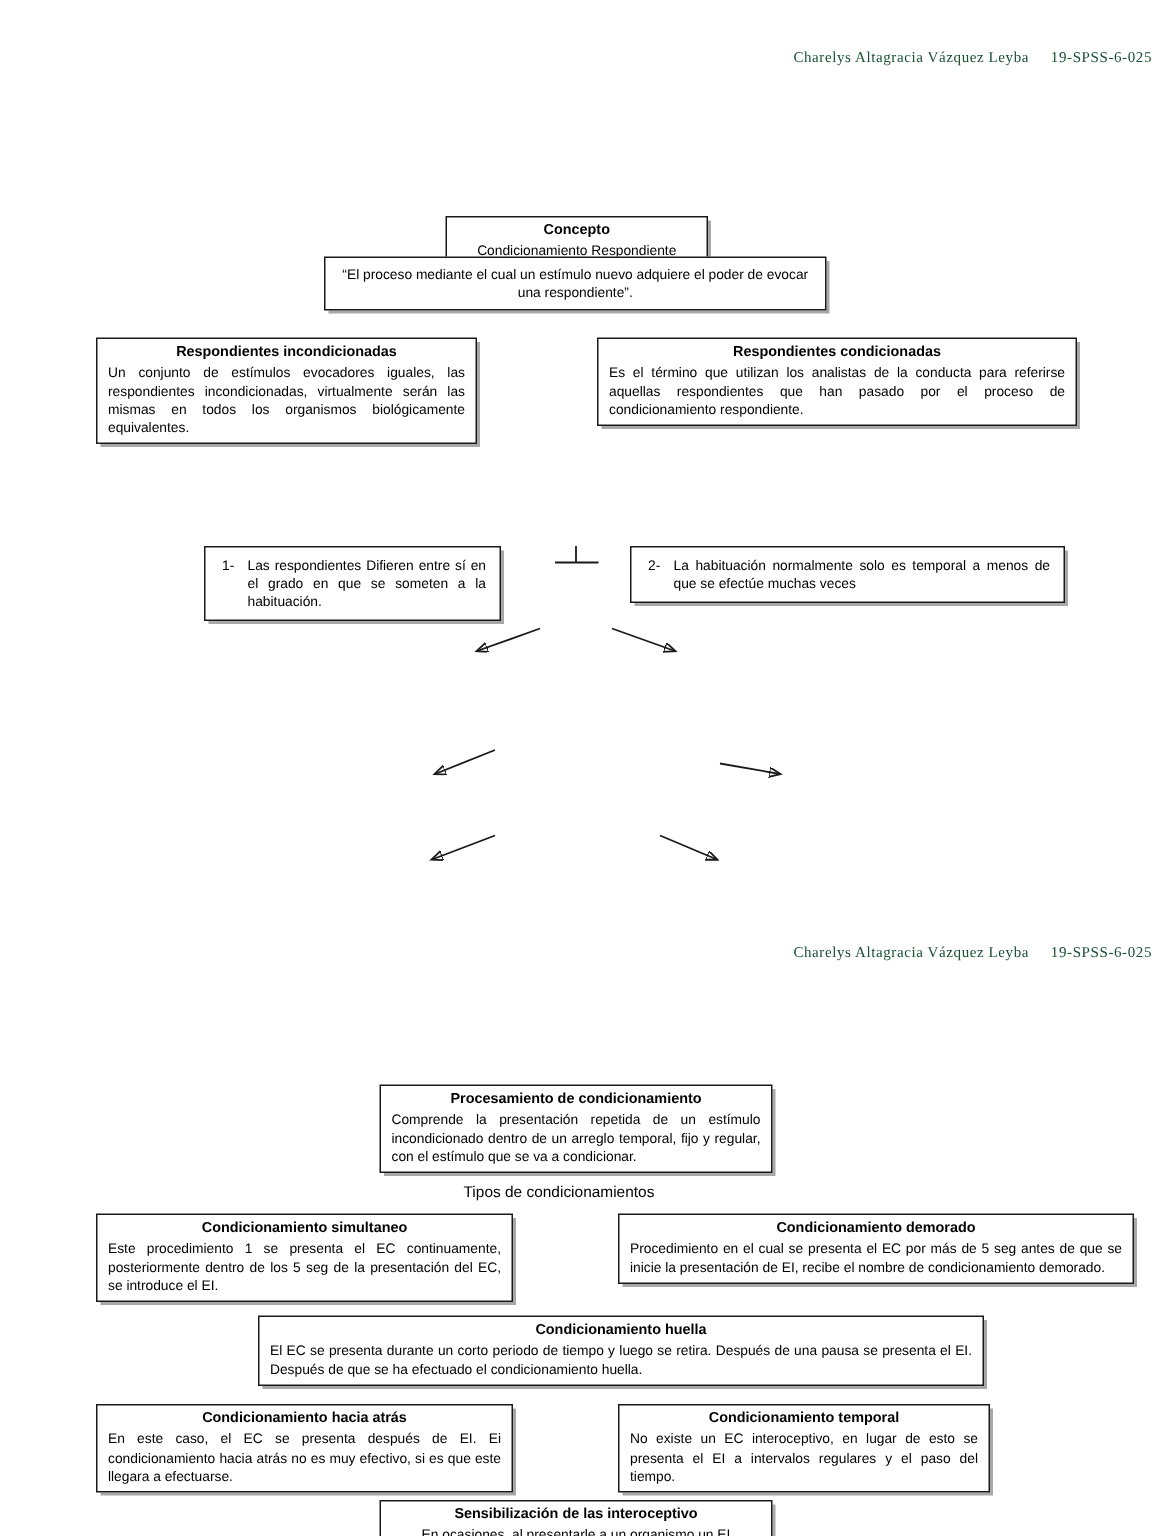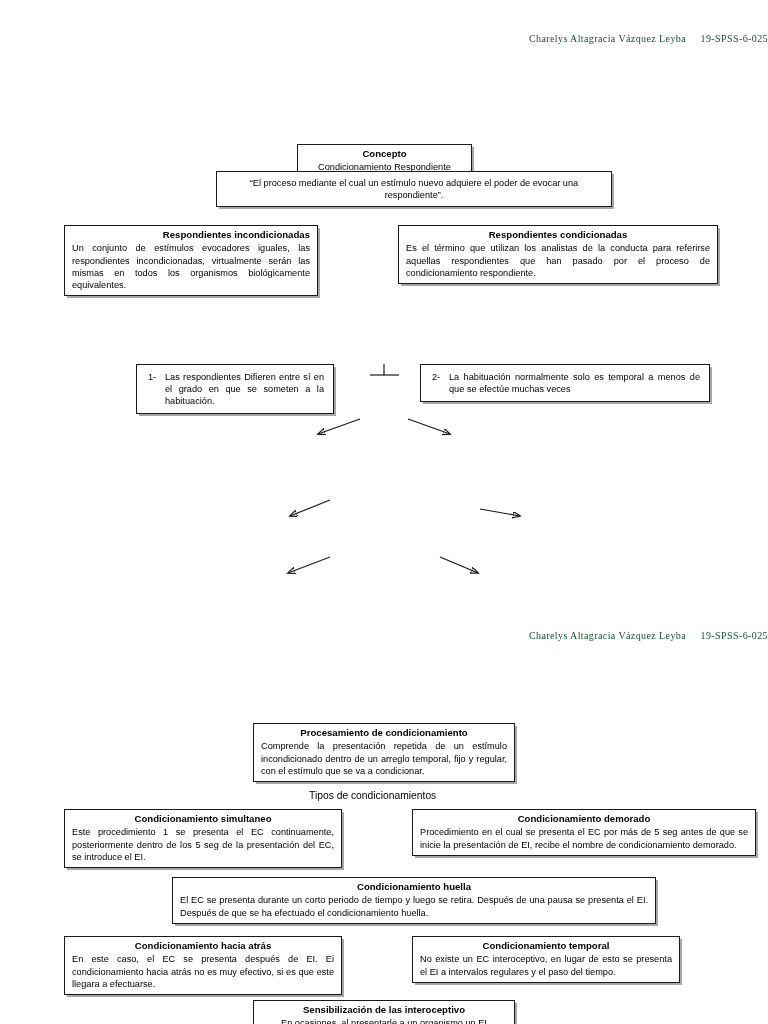--- a/index.html
+++ b/index.html
@@ -46,21 +46,21 @@
     line-height: 1.32;
     color: #000;
   }
   .node .title {
     font-weight: bold;
     font-size: 9.6px;
     line-height: 1.35;
     margin-bottom: 0.5px;
   }
   .t-center .title { text-align: center; }
-  .t-left   .title { text-align: right; }
+  .t-left   .title { text-align: center; }
   .node .body { text-align: justify; text-justify: inter-word; }
   .body-center { text-align: center !important; }
 
   
   .node.listed { padding: 6px 9px 6px 9px; }
   .node.listed .row {
     display: flex;
     align-items: flex-start;
   }
   .node.listed .num {
@@ -100,21 +100,21 @@
 
 <div class="page" style="top:0; height:600px;">
 
   <div class="doc-header" style="top:33px;">Charelys Altagracia Vázquez Leyba     19-SPSS-6-025</div>
 
   <div class="node t-center" style="left:297px; top:108px; width:175px;margin-top:36px;">
     <div class="title">Concepto</div>
     <div class="body body-center">Condicionamiento Respondiente</div>
   </div>
 
-  <div class="node t-center" style="left:216px; top:171px; width:396px; padding-top:5px; padding-bottom:5px;">
+  <div class="node t-center" style="left:216px; top:171px; width:335px; padding-top:5px; padding-bottom:5px;">
     <div class="body body-center">“El proceso mediante el cual un estímulo nuevo adquiere el poder de evocar una respondiente”.</div>
   </div>
 
   <div class="node t-left" style="left:64px; top:225px; width:254px;">
     <div class="title">Respondientes incondicionadas</div>
     <div class="body">Un conjunto de estímulos evocadores iguales, las respondientes incondicionadas, virtualmente serán las mismas en todos los organismos biológicamente equivalentes.</div>
   </div>
 
   <div class="node t-center" style="left:398px; top:225px; width:320px;">
     <div class="title">Respondientes condicionadas</div>
@@ -182,21 +182,21 @@
   <div class="node t-center" style="left:172px; top:277px; width:484px;">
     <div class="title">Condicionamiento huella</div>
     <div class="body">El EC se presenta durante un corto periodo de tiempo y luego se retira. Después de una pausa se presenta el EI. Después de que se ha efectuado el condicionamiento huella.</div>
   </div>
 
   <div class="node t-center" style="left:64px; top:336px; width:278px;">
     <div class="title">Condicionamiento hacia atrás</div>
     <div class="body">En este caso, el EC se presenta después de EI. Ei condicionamiento hacia atrás no es muy efectivo, si es que este llegara a efectuarse.</div>
   </div>
 
-  <div class="node t-center" style="left:412px; top:336px; width:268px;">
+  <div class="node t-center" style="left:412px; top:336px; width:248px;">
     <div class="title">Condicionamiento temporal</div>
     <div class="body">No existe un EC interoceptivo, en lugar de esto se presenta el EI a intervalos regulares y el paso del tiempo.</div>
   </div>
 
   <div class="node t-center" style="left:253px; top:400px; width:262px;">
     <div class="title">Sensibilización de las interoceptivo</div>
     <div class="body body-center">En ocasiones, al presentarle a un organismo un EI</div>
   </div>
 
   <svg class="conn" viewBox="0 0 768 424">

